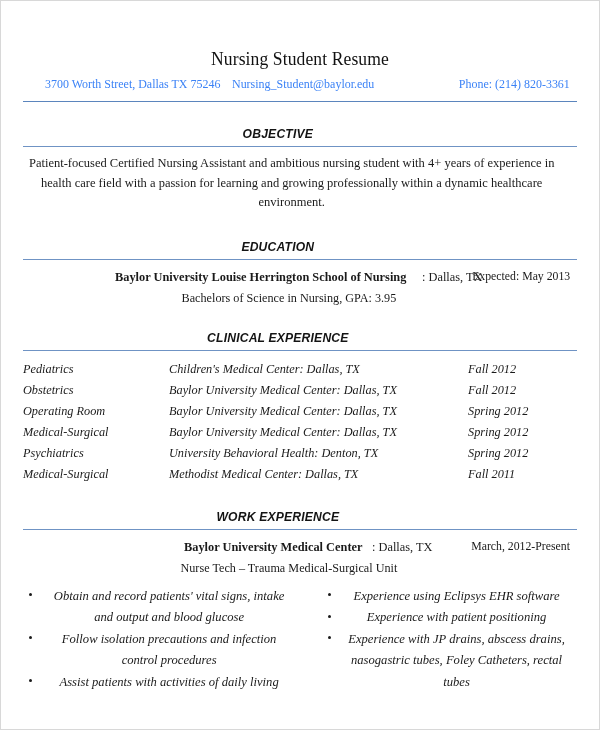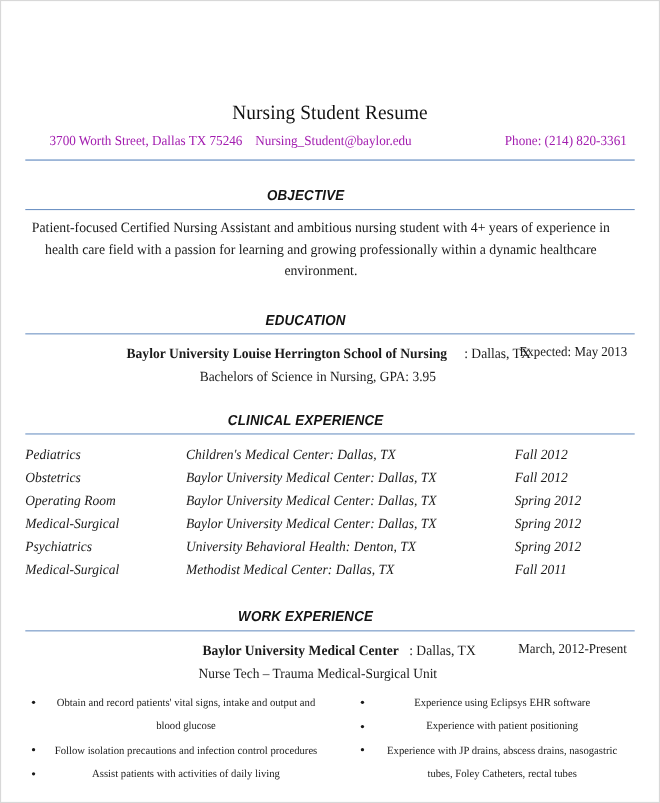--- a/index.html
+++ b/index.html
@@ -30,40 +30,39 @@
     top: 0;
     right: 0;
     bottom: 0;
     padding: 0 22px 0 22px;
     box-sizing: border-box;
   }
 
   
   .header {
     padding-top: 47px;
-    margin-top: 44px;
   }
   .doc-title {
     text-align: center;
     font-family: "Liberation Serif", "DejaVu Serif", serif;
     font-size: 18.5px;
     line-height: 22px;
     letter-spacing: 0.1px;
     color: #111111;
     transform: scaleX(0.95);
     transform-origin: center;
     white-space: nowrap;
   }
   .contact-row {
     position: relative;
     margin-top: 6px;
     height: 17px;
     font-size: 12.6px;
     line-height: 17px;
-    color: #a21caf;
+    color: #3b82f6;
     white-space: nowrap;
   }
   .contact-left {
     position: absolute;
     left: 22px;
     top: 0;
     transform: scaleX(0.95);
     transform-origin: left center;
   }
   .contact-mid {
@@ -232,24 +231,25 @@
   .bullet-col.right { width: 268px; padding-left: 12px; }
 
   ul.bullets {
     list-style: none;
     margin: 0;
     padding: 0;
   }
   ul.bullets li {
     position: relative;
     padding-left: 21px;
-    font-size: 10px;
+    font-size: 13px;
     line-height: 21.5px;
     color: #1a1a1a;
     margin-bottom: 0;
+    font-style: italic;
   }
   ul.bullets li .dot {
     position: absolute;
     left: 6px;
     top: 8.5px;
     width: 3.4px;
     height: 3.4px;
     border-radius: 50%;
     background: #1a1a1a;
   }

